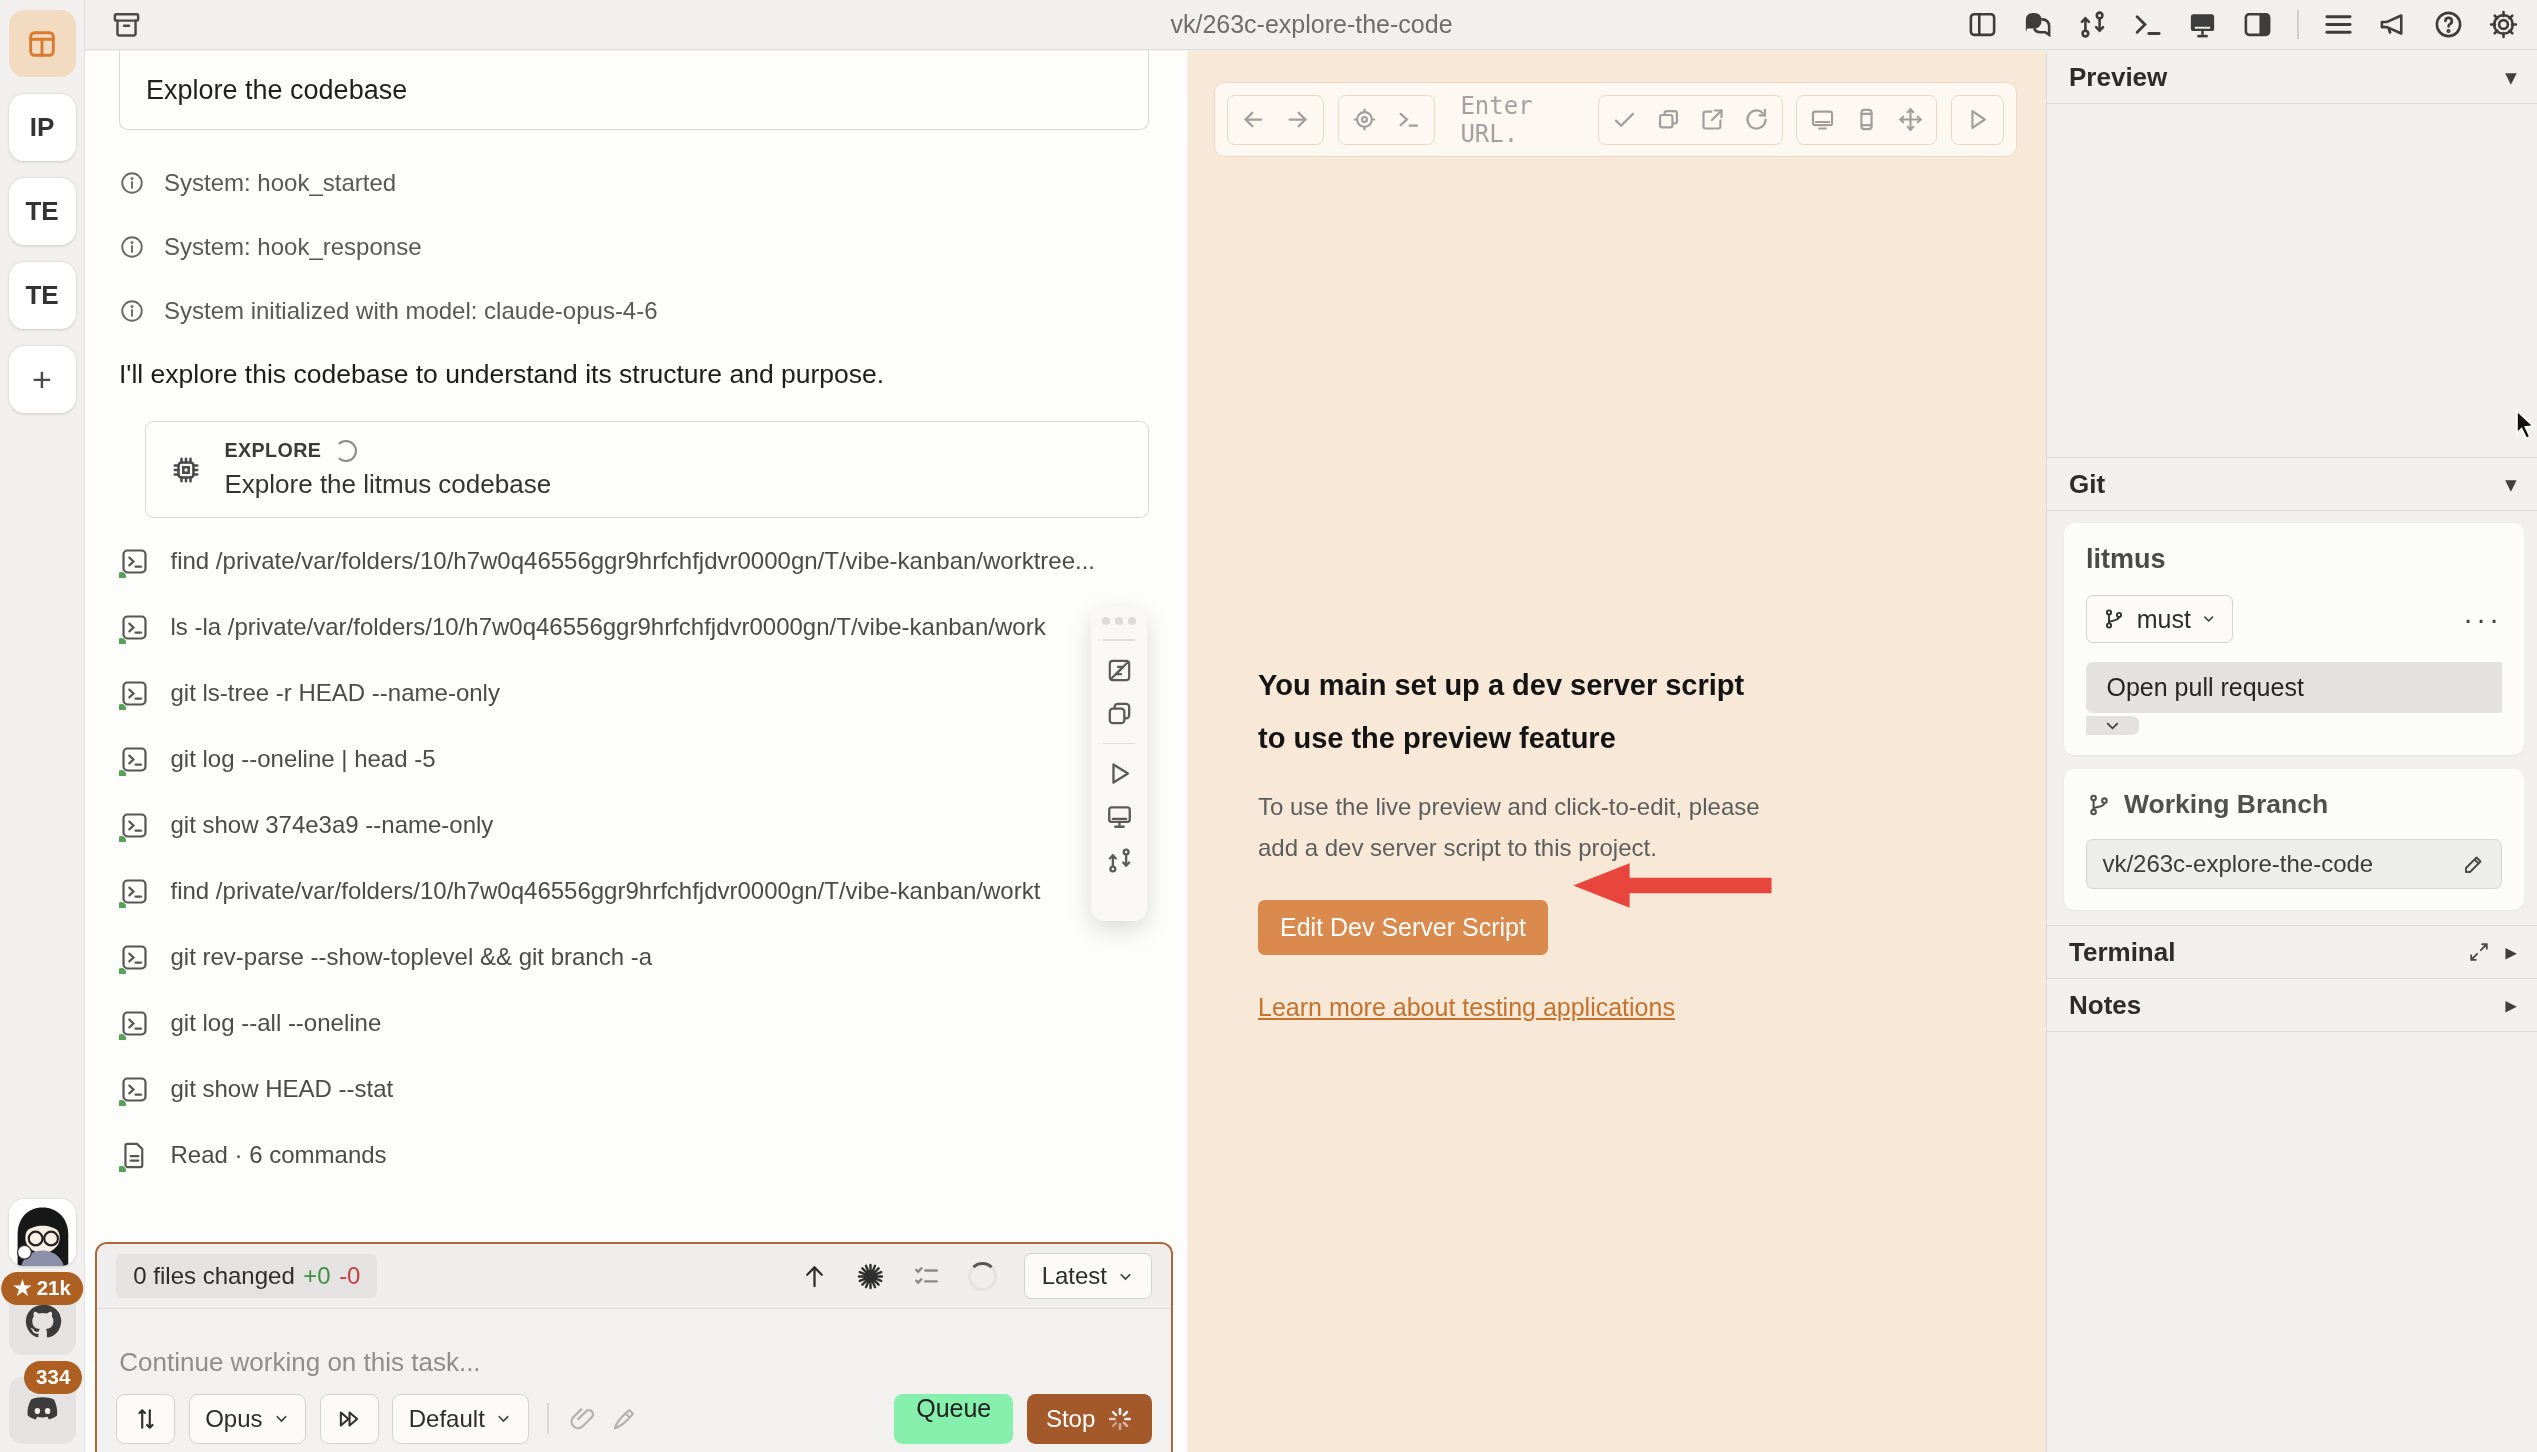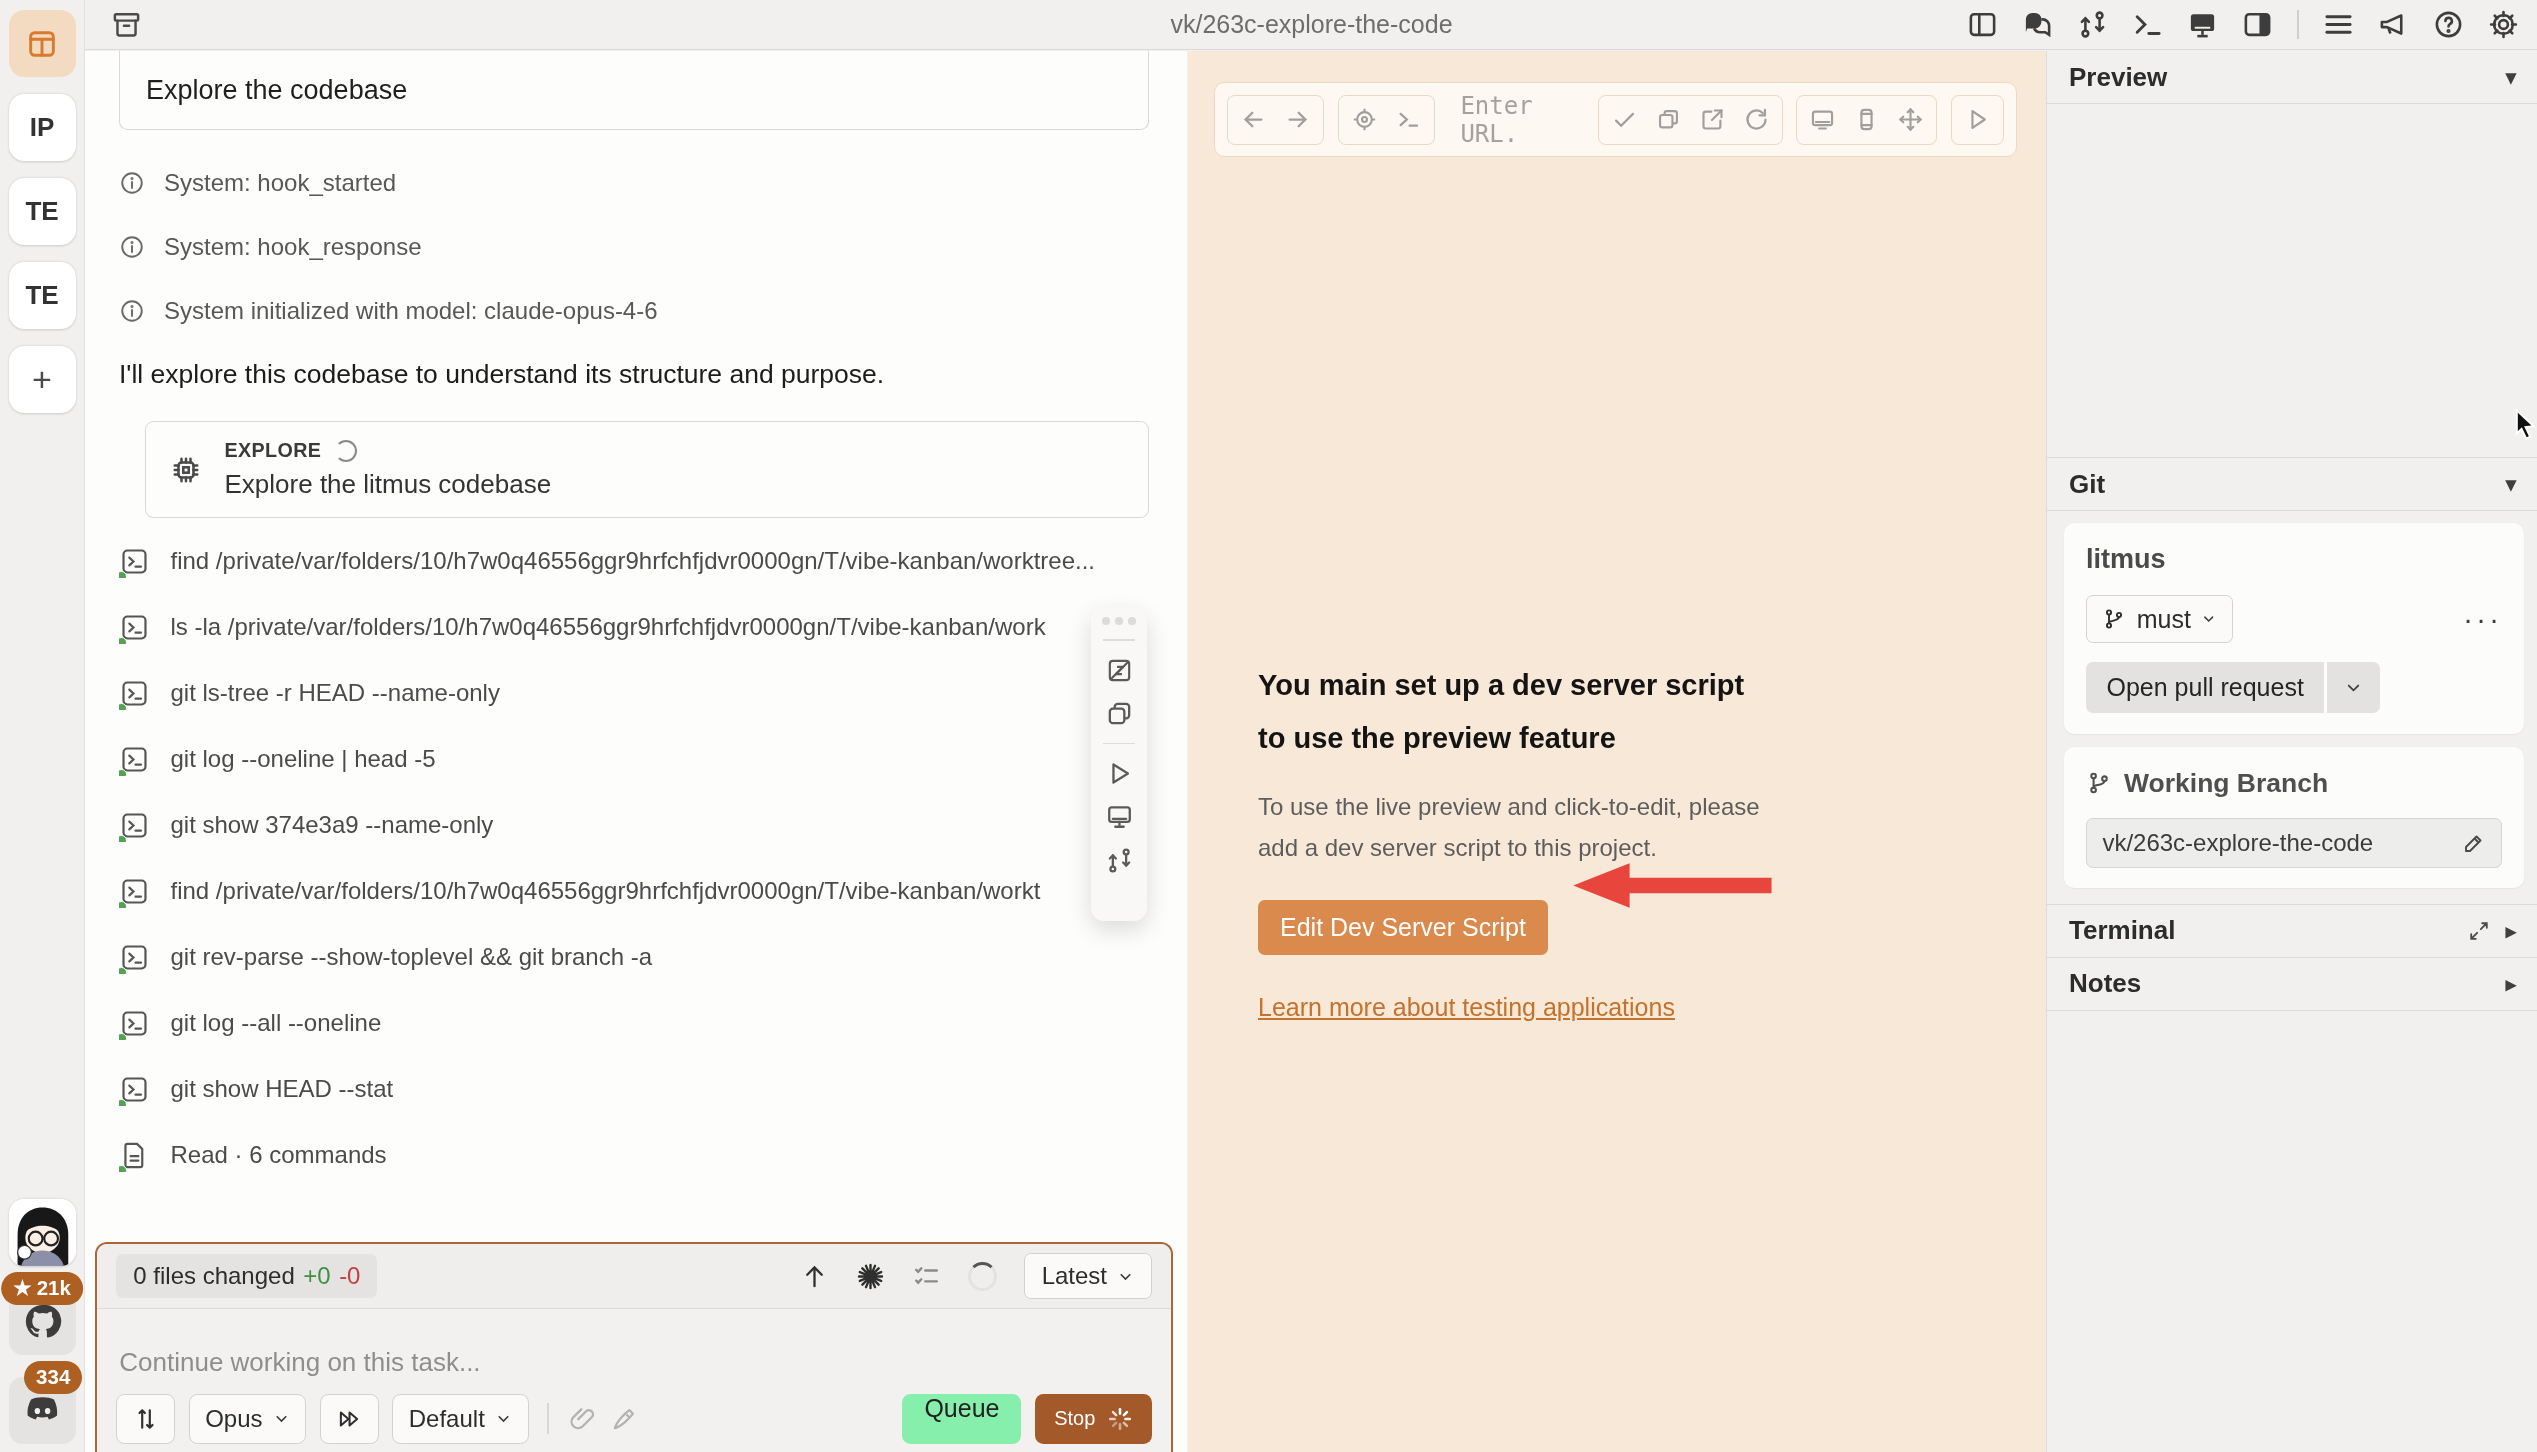--- a/index.html
+++ b/index.html
@@ -63,21 +63,21 @@
   .r1-icons { margin-left:auto; display:flex; align-items:center; gap:27px; }
   .r1-ic { color:#2f2f2f; cursor:pointer; }
   .spin2 { width:29px; height:29px; border-radius:50%; border:3.4px solid #e3e2e0; border-top-color:#555; }
   .latest-btn { background:#fbfaf9; border:1.7px solid #d2d1cf; border-radius:6.8px; padding:7.7px 17px; font-size:24px; color:#2d2d2d; display:flex; align-items:center; gap:10.3px; cursor:pointer; }
   .comp-input { padding:38px 22px 0 22px; font-size:26px; color:#8f8e8c; }
   .comp-row3 { position:absolute; left:19px; right:19px; bottom:8.5px; display:flex; align-items:center; gap:13.7px; }
   .c-btn { background:#fbfaf9; border:1.7px solid #d2d1cf; border-radius:8.5px; height:50px; display:flex; align-items:center; justify-content:center; gap:10.3px; padding:0 15.4px; font-size:24px; color:#2d2d2d; cursor:pointer; }
   .c-sep { width:1.7px; height:31px; background:#d8d7d5; margin:0 5.1px; }
   .ghost-ic { color:#b3b2b0; cursor:pointer; }
   .queue-btn { margin-left:auto; background:#86efac; border:none; border-radius:8.5px; height:50px; padding:0 22px; font-size:25px; color:#222; display:flex; align-items:flex-start; cursor:pointer; }
-  .stop-btn { background:#a4592b; border-radius:8.5px; height:50px; padding:16px 19px; font-size:20px; color:#fff; display:flex; align-items:center; gap:12px; cursor:pointer; }
+  .stop-btn { background:#a4592b; border-radius:8.5px; height:50px; padding:16px 19px; font-size:24px; color:#fff; display:flex; align-items:center; gap:12px; cursor:pointer; }
 
   
   .preview-panel { position:absolute; left:1188px; top:51px; width:859px; bottom:0; background:#f8e8d7; }
   .url-bar { position:absolute; left:26px; top:31px; width:803px; height:75px; background:#fdf8f1; border:1.7px solid #eadac5; border-radius:10.3px; display:flex; align-items:center; gap:13.7px; padding:0 12px; }
   .ub-group { border:1.7px solid #e9d8c3; border-radius:7.7px; height:50px; display:flex; align-items:center; gap:17px; padding:0 12px; color:#a09f9d; }
   .ub-url { font-family:"DejaVu Sans Mono", monospace; font-size:24px; color:#a3a2a0; margin:0 12px; }
   .ub-ic { cursor:pointer; color:#a09f9d; }
   .empty-state { position:absolute; left:70px; top:608px; width:598px; }
   .es-title { font-size:29px; line-height:53px; font-weight:600; color:#141414; }
   .es-body { margin-top:20.5px; font-size:24px; line-height:41px; color:#5d5d5d; width:547px; }
@@ -90,21 +90,21 @@
   .rp-header { height:53px; display:flex; align-items:center; padding:0 22px; font-size:26px; font-weight:bold; color:#2c2c2c; border-bottom:1.7px solid #dcdbd9; cursor:pointer; }
   .rp-caret { margin-left:auto; font-size:20.5px; color:#3f3f3f; }
   .rp-preview-body { height:354px; border-bottom:1.7px solid #dcdbd9; }
   .rp-git-body { padding:12px 13.7px 15.4px 17px; border-bottom:1.7px solid #dcdbd9; }
   .rp-card { background:#fcfcfb; border-radius:10.3px; padding:20.5px 22px; box-shadow:0 0.9px 1.7px rgba(0,0,0,.05); }
   .rp-card + .rp-card { margin-top:13.7px; }
   .repo-name { font-size:27px; font-weight:600; color:#4a4a4a; }
   .branch-row { margin-top:20.5px; display:flex; align-items:center; }
   .branch-btn { background:#fbfaf9; border:1.7px solid #d4d3d1; border-radius:6.8px; height:48px; display:flex; align-items:center; gap:10.3px; padding:0 15.4px; font-size:25px; color:#2d2d2d; cursor:pointer; }
   .ellipsis { margin-left:auto; font-size:29px; letter-spacing:3.4px; color:#3e3e3e; cursor:pointer; }
-  .pr-row { margin-top:19px; display:flex; gap:2.6px; }
+  .pr-row { margin-top:19px; display:flex; gap:2.6px;flex-direction:column; }
   .pr-main { background:#e3e2e0; border-radius:6.8px 0 0 6.8px; height:51px; display:flex; align-items:center; padding:0 20.5px; font-size:25px; color:#252525; cursor:pointer; }
   .pr-chev { background:#e3e2e0; border-radius:0 6.8px 6.8px 0; width:53px; display:flex; align-items:center; justify-content:center; cursor:pointer; color:#3d3d3d; }
   .wb-head { display:flex; align-items:center; gap:12px; font-size:26.5px; font-weight:bold; color:#4f4f4f; }
   .wb-input { margin-top:19px; background:#ededec; border:1.7px solid #d6d5d3; border-radius:6.8px; height:50px; display:flex; align-items:center; padding:0 15.4px; font-size:24px; color:#3b3b3b; cursor:text; }
   .wb-input .pencil { margin-left:auto; color:#4a4a4a; cursor:pointer; }
   .rp-row-icons { margin-left:auto; display:flex; align-items:center; gap:15.4px; color:#3f3f3f; }
 
   .cursor { position:absolute; left:2512px; top:408px; z-index:50; pointer-events:none; }
 </style>
 </head>

